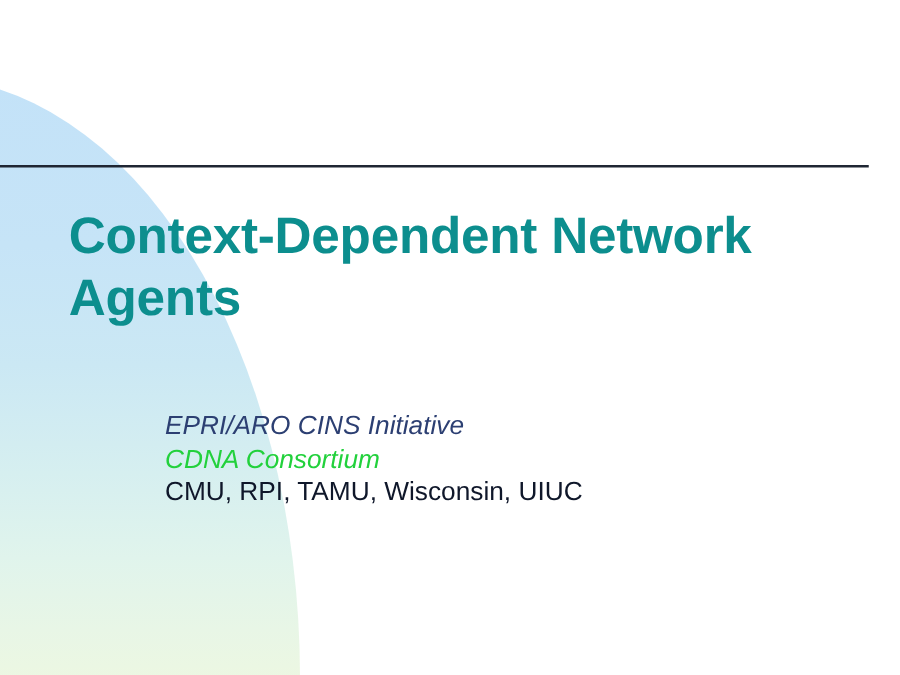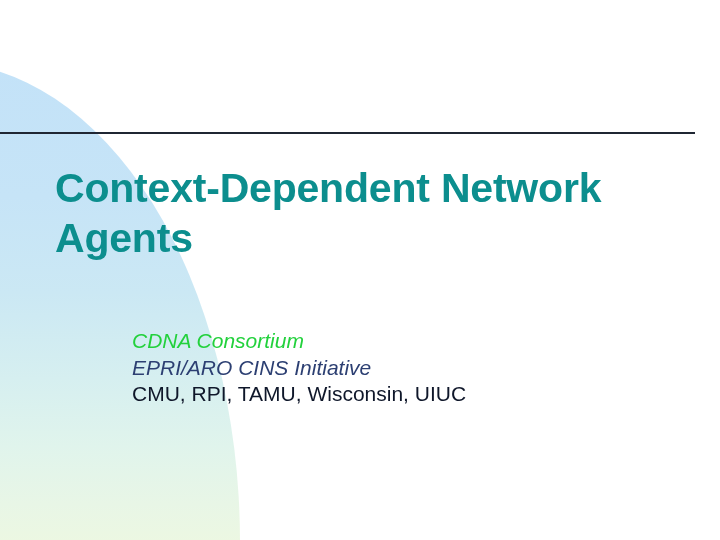--- a/index.html
+++ b/index.html
@@ -99,18 +99,18 @@
 
 <div id="slide">
 
   <div id="bg-shape"></div>
 
   <div id="header-rule"></div>
 
   <h1 id="slide-title">Context-Dependent Network Agents</h1>
 
   <div id="subtitle-block">
+    <p class="sub-line navy">EPRI/ARO CINS Initiative</p>
     <p class="sub-line green-italic">CDNA Consortium</p>
-    <p class="sub-line navy">EPRI/ARO CINS Initiative</p>
     <p class="sub-line green">CMU, RPI, TAMU, Wisconsin, UIUC</p>
   </div>
 
 </div>
 
 </body></html>

